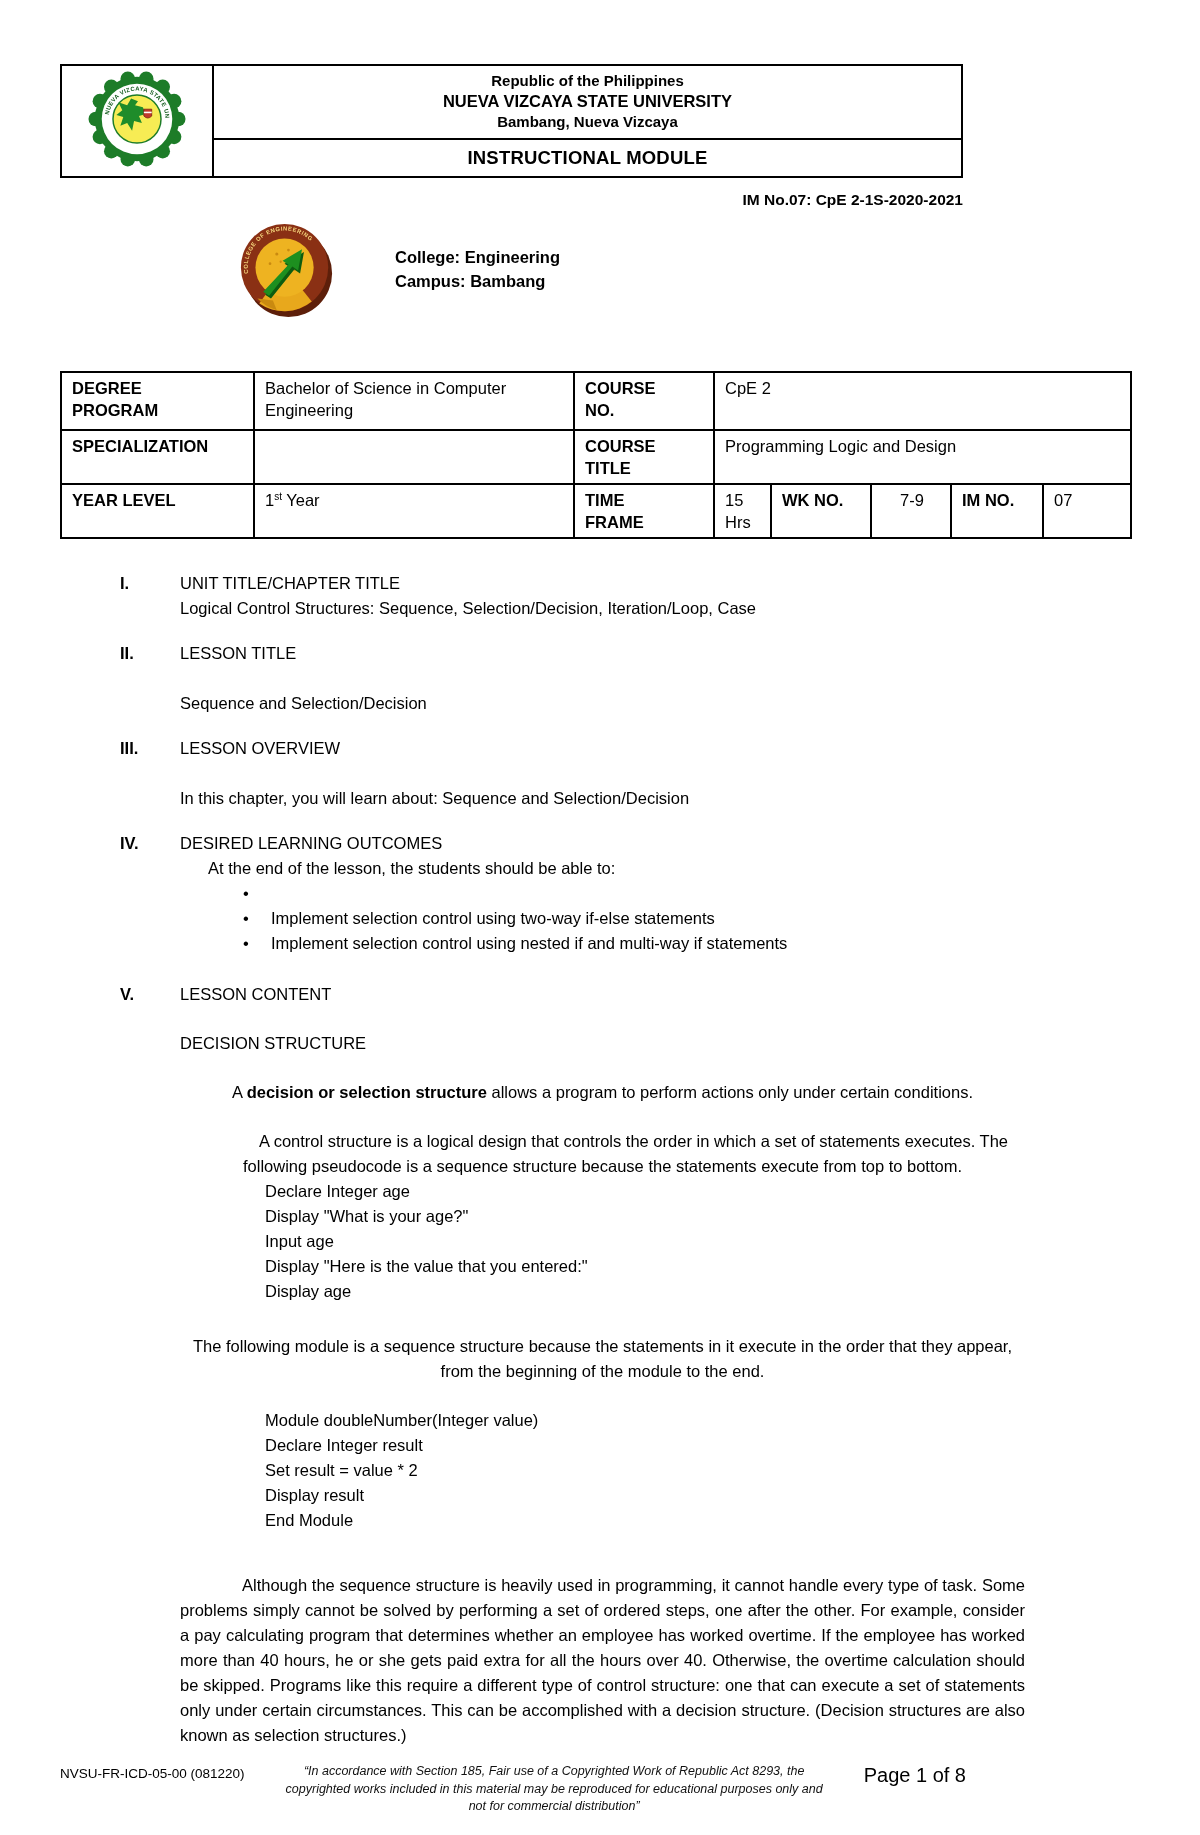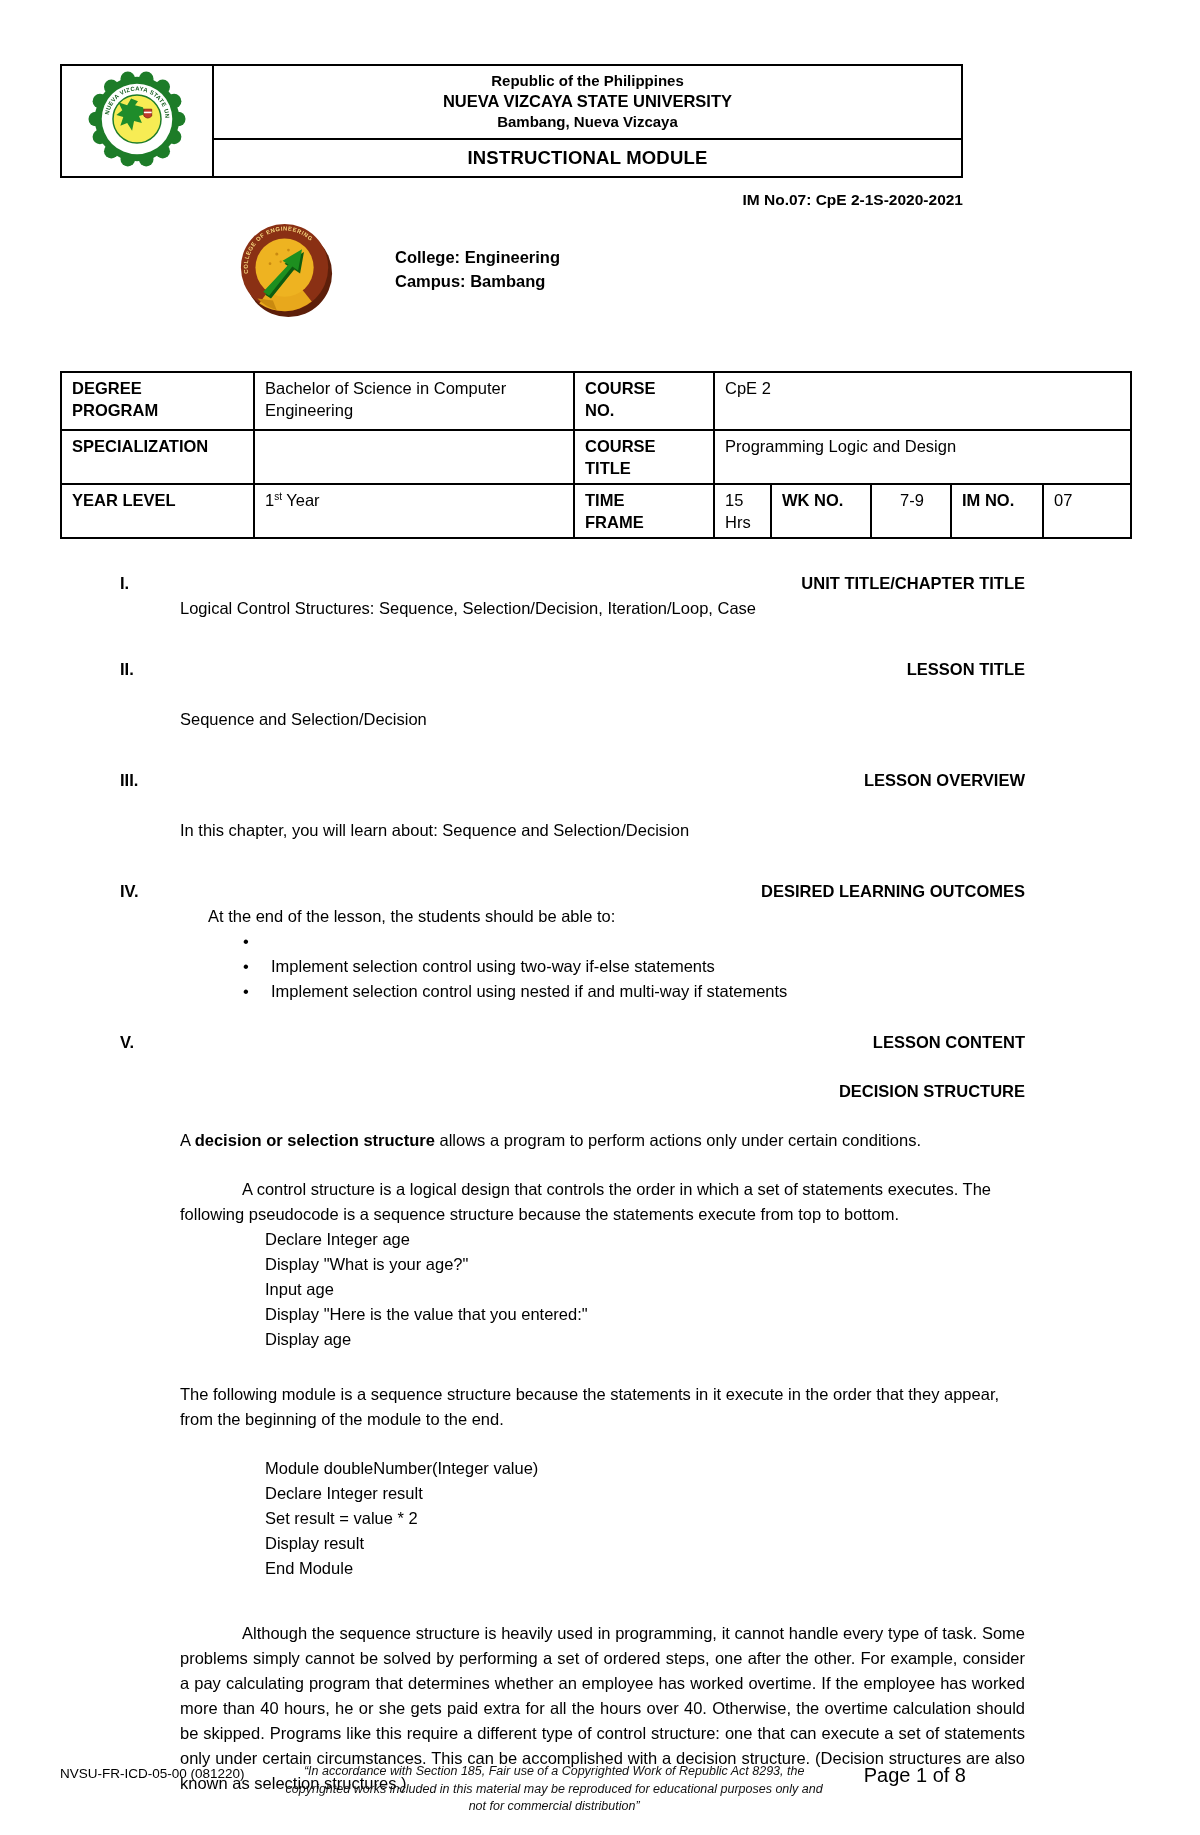--- a/index.html
+++ b/index.html
@@ -33,27 +33,27 @@
   .info-table td{border:2px solid #000;vertical-align:top;padding:4px 8px 4px 10px;font-size:16.5px;line-height:22px;}
   .info-table td.lbl{font-weight:bold;}
   .wrap-narrow{display:inline-block;max-width:108px;}
   .wrap-course{display:inline-block;max-width:78px;}
   .r1{height:58px;} .r2{height:50px;} .r3{height:54px;}
 
   
   .section{display:flex;margin-left:60px;}
   .numeral{width:60px;font-weight:bold;font-size:16.5px;line-height:25px;flex:none;}
   .sec-body{width:845px;font-size:16.5px;line-height:25px;}
-  .sec-title{font-weight:bold;text-align:right;}
-  .mt-sec{margin-top:36px;}
+  .sec-title{font-weight:normal;}
+  .mt-sec{margin-top:20px;}
   .gap1{height:25px;}
   .outcomes-intro{margin-left:28px;}
   .bullet-row{display:flex;margin-left:63px;}
   .bullet-glyph{width:28px;flex:none;}
-  .para{width:845px;margin:0;}
+  .para{width:845px;margin:0;text-align:center;}
   .indent{text-indent:62px;}
   .justify{text-align:justify;}
   .codeblock{margin-left:85px;}
   .bold-inline{font-weight:bold;}
   sup{font-size:10px;line-height:0;}
 
   
   .footer{position:absolute;left:60px;top:1763px;width:906px;display:flex;justify-content:space-between;align-items:flex-start;}
   .form-code{font-size:13.5px;padding-top:3px;white-space:nowrap;}
   .copyright-note{width:552px;text-align:center;font-style:italic;font-size:12.5px;line-height:17.5px;color:#111;}

